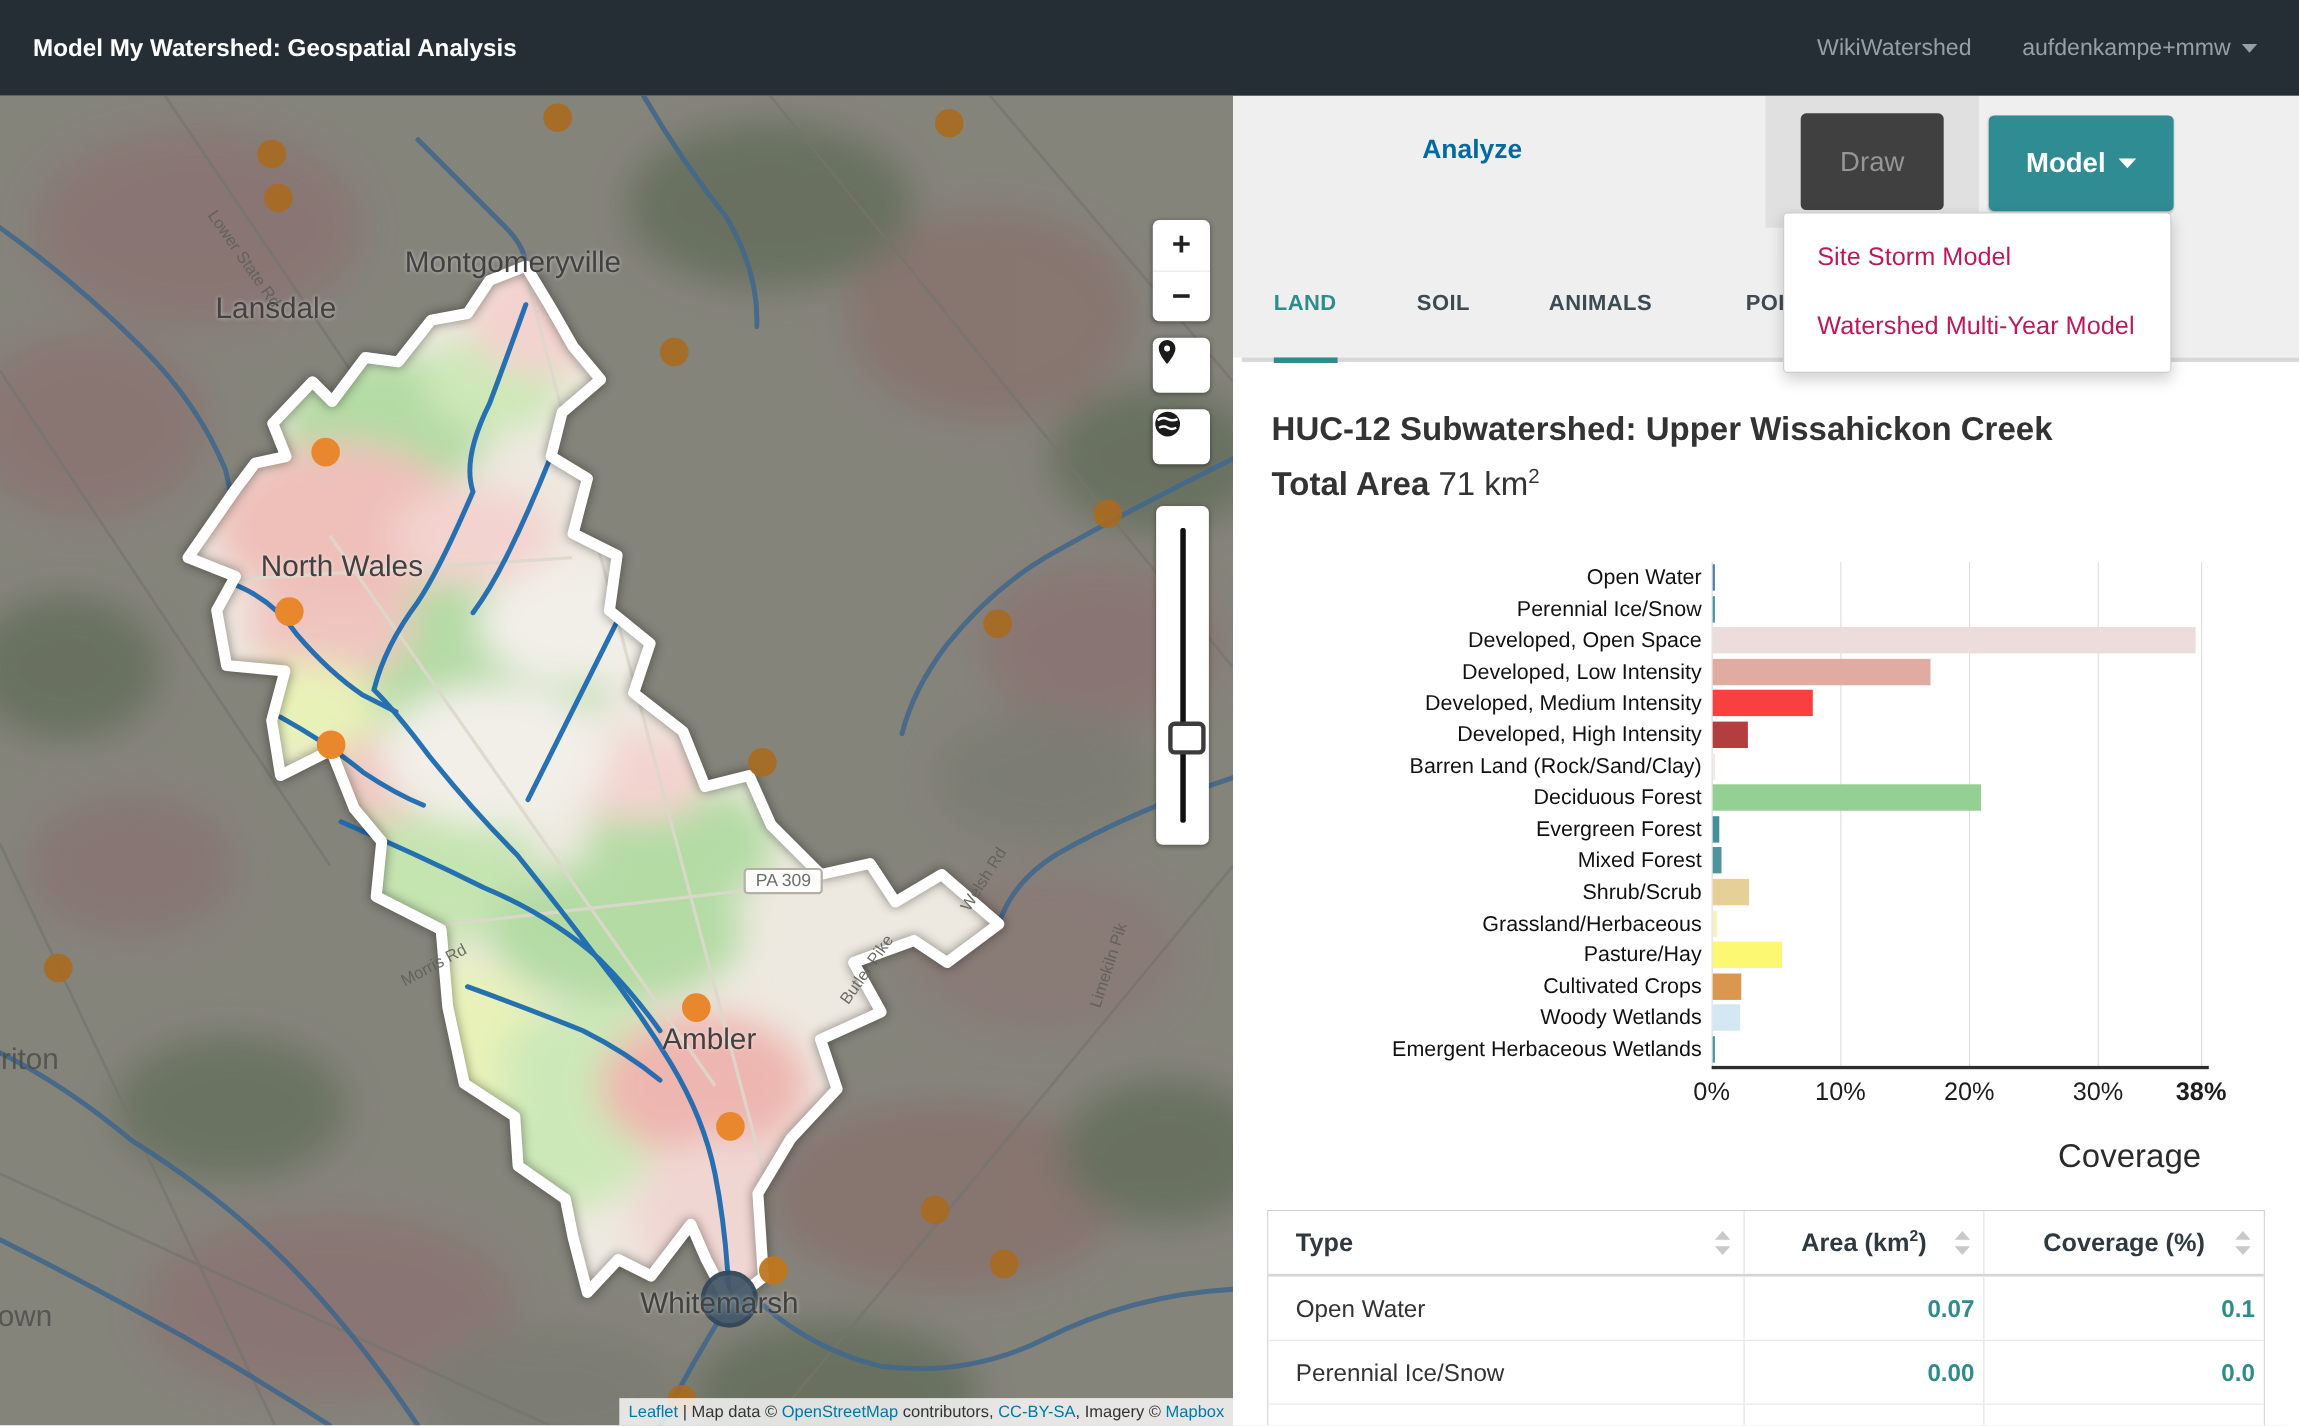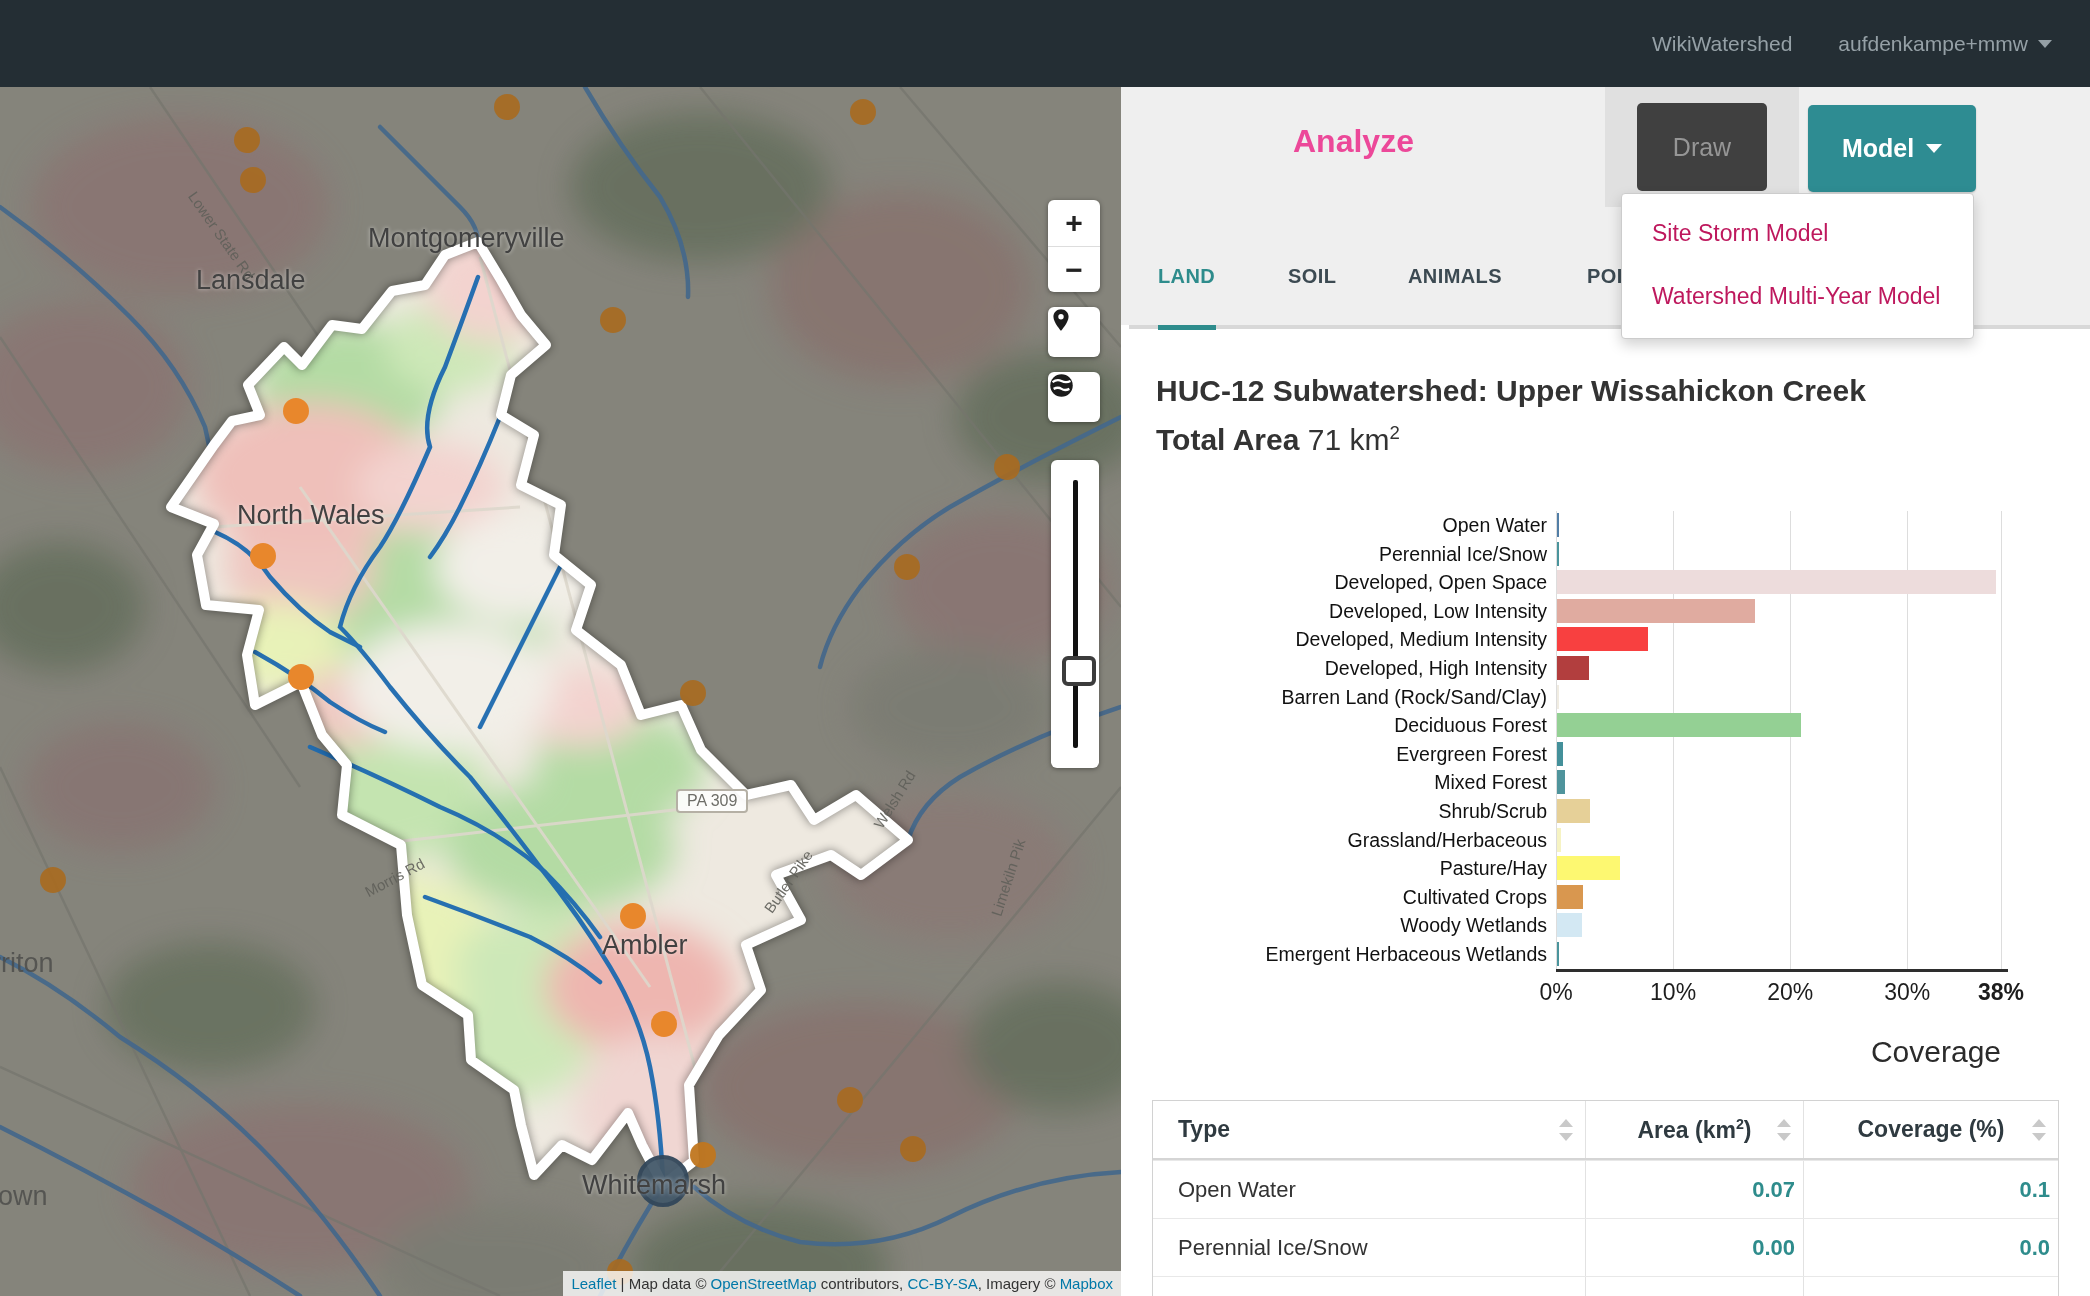--- a/index.html
+++ b/index.html
@@ -30,21 +30,21 @@
   .sqbtn{width:52px;height:50px;display:flex;align-items:center;justify-content:center;cursor:pointer;}
   .pinbox{left:1048px;top:220px;}
   .globebox{left:1048px;top:285px;}
   .sliderbox{left:1051px;top:373px;width:48px;height:308px;}
   .slider-track{position:absolute;left:22px;top:20px;width:5px;height:268px;background:#111;border-radius:2px;}
   .slider-handle{position:absolute;left:11px;top:196px;width:26px;height:22px;background:#fff;border:4px solid #3c3c3c;border-radius:6px;cursor:pointer;}
 
   
   .panel{position:absolute;left:1121px;top:87px;width:969px;height:1209px;background:#fff;overflow:hidden;}
   .panel-head{position:absolute;left:0;top:0;width:969px;height:238px;background:#efefef;}
-  .analyze-title{position:absolute;left:172px;top:36px;font-size:32px;font-weight:bold;color:#ec4899;}
+  .analyze-title{position:absolute;left:172px;top:36px;font-size:24px;font-weight:bold;color:#0369a1;}
   .draw-wrap{position:absolute;left:484px;top:0;width:194px;height:120px;background:#e0e0e0;}
   .draw-btn{position:absolute;left:32px;top:16px;width:130px;height:88px;background:#404040;border-radius:5px;text-align:center;line-height:88px;font-size:25px;color:#969696;cursor:pointer;}
   .model-btn{position:absolute;left:687px;top:18px;width:168px;height:87px;background:#2e8c92;border-radius:5px;color:#fff;font-size:25px;font-weight:bold;display:flex;align-items:center;justify-content:center;gap:12px;cursor:pointer;box-shadow:0 1px 2px rgba(0,0,0,.2);}
   .model-btn .caret{width:0;height:0;border-left:8px solid transparent;border-right:8px solid transparent;border-top:9px solid #fff;}
   .tab{position:absolute;top:178px;font-size:20px;font-weight:bold;letter-spacing:.4px;color:#3c4a52;cursor:pointer;}
   .tab.active{color:#2e8c8c;}
   .tabs-divider{position:absolute;left:8px;top:238px;width:961px;height:4px;background:#d8d8d8;}
   .tab-underline{position:absolute;left:37px;top:238px;width:58px;height:5px;background:#2e8c8c;z-index:2;}
   .dropdown{position:absolute;left:500px;top:106px;width:353px;height:146px;background:#fff;border:1px solid #ccc;border-radius:4px;box-shadow:0 6px 14px rgba(0,0,0,.18);z-index:30;padding-top:8px;box-sizing:border-box;}
   .dropdown .item{height:63px;line-height:63px;padding-left:30px;font-size:23px;color:#be185d;cursor:pointer;white-space:nowrap;}
@@ -79,20 +79,21 @@
   .sort{position:absolute;right:12px;top:50%;width:14px;height:24px;transform:translateY(-50%);}
   .sort:before{content:"";position:absolute;top:1px;left:0;border:7px solid transparent;border-bottom:8px solid #c9c9c9;border-top-width:0;}
   .sort:after{content:"";position:absolute;bottom:1px;left:0;border:7px solid transparent;border-top:8px solid #c9c9c9;border-bottom-width:0;}
 </style>
 </head>
 <body>
 
 <div id="app">
 
   <div class="navbar">
+    <div class="brand">Model My Watershed: Geospatial Analysis</div>
     <div class="nav-right">
       <span class="nav-link">WikiWatershed</span>
       <span class="nav-user">
         <span>aufdenkampe+mmw</span>
         <span class="caret-dn"></span>
       </span>
     </div>
   </div>
 
   <div class="map">

